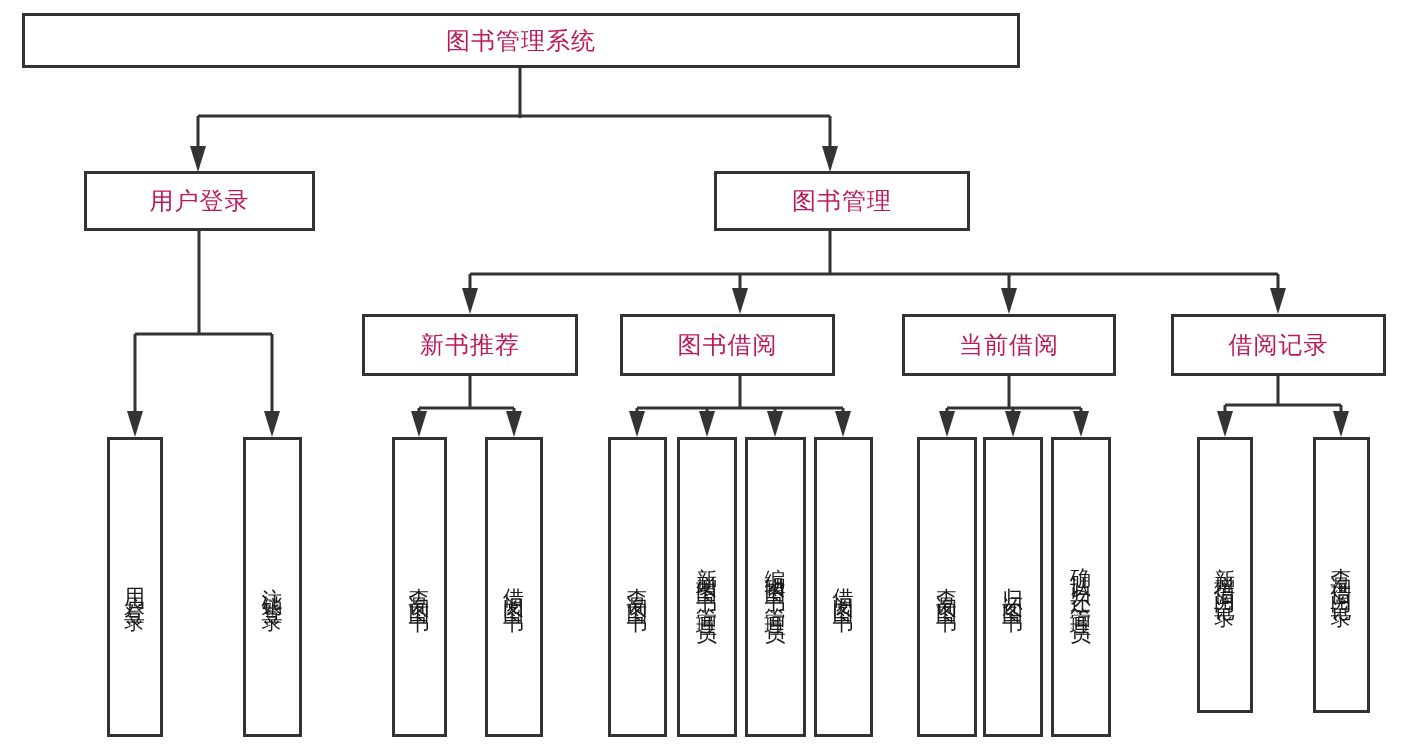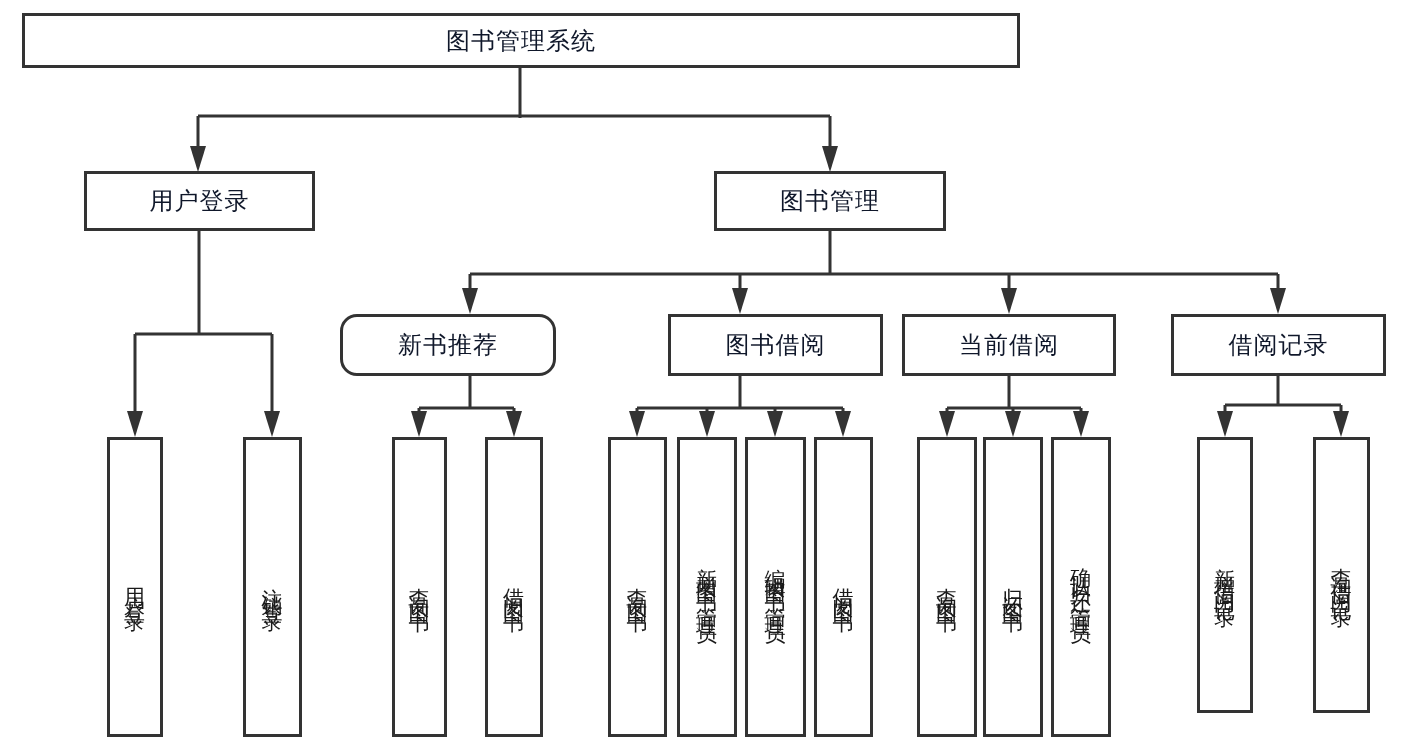--- a/index.html
+++ b/index.html
@@ -19,21 +19,21 @@
   }
   .hnode {
     position: absolute;
     box-sizing: border-box;
     border: 3px solid #333333;
     background: #ffffff;
     display: flex;
     align-items: center;
     justify-content: center;
     font-size: 24px;
-    color: #0f172a;
+    color: #be185d;
     z-index: 1;
     letter-spacing: 1px;
   }
   .vnode {
     position: absolute;
     box-sizing: border-box;
     border: 3px solid #333333;
     background: #ffffff;
     display: flex;
     align-items: center;
@@ -105,28 +105,28 @@
     </g>
   </svg>
 
   <div class="hnode" style="left:22px; top:13px; width:998px; height:55px;">
     <span>图书管理系统</span>
   </div>
 
   <div class="hnode" style="left:84px; top:171px; width:231px; height:60px;">
     <span>用户登录</span>
   </div>
-  <div class="hnode" style="left:714px; top:171px; width:232px; height:60px;font-family:Liberation Serif, serif;">
+  <div class="hnode" style="left:714px; top:171px; width:256px; height:60px;font-family:Liberation Serif, serif;">
     <span>图书管理</span>
   </div>
 
-  <div class="hnode" style="left:340px; top:314px; width:216px; height:62px;border-radius:17px;">
+  <div class="hnode" style="left:362px; top:314px; width:216px; height:62px;">
     <span>新书推荐</span>
   </div>
-  <div class="hnode" style="left:668px; top:314px; width:215px; height:62px;">
+  <div class="hnode" style="left:620px; top:314px; width:215px; height:62px;">
     <span>图书借阅</span>
   </div>
   <div class="hnode" style="left:902px; top:314px; width:214px; height:62px;justify-content:center;">
     <span>当前借阅</span>
   </div>
   <div class="hnode" style="left:1171px; top:314px; width:215px; height:62px;">
     <span>借阅记录</span>
   </div>
 
   <div class="vnode" style="left:107px; top:437px; width:56px; height:300px;">

